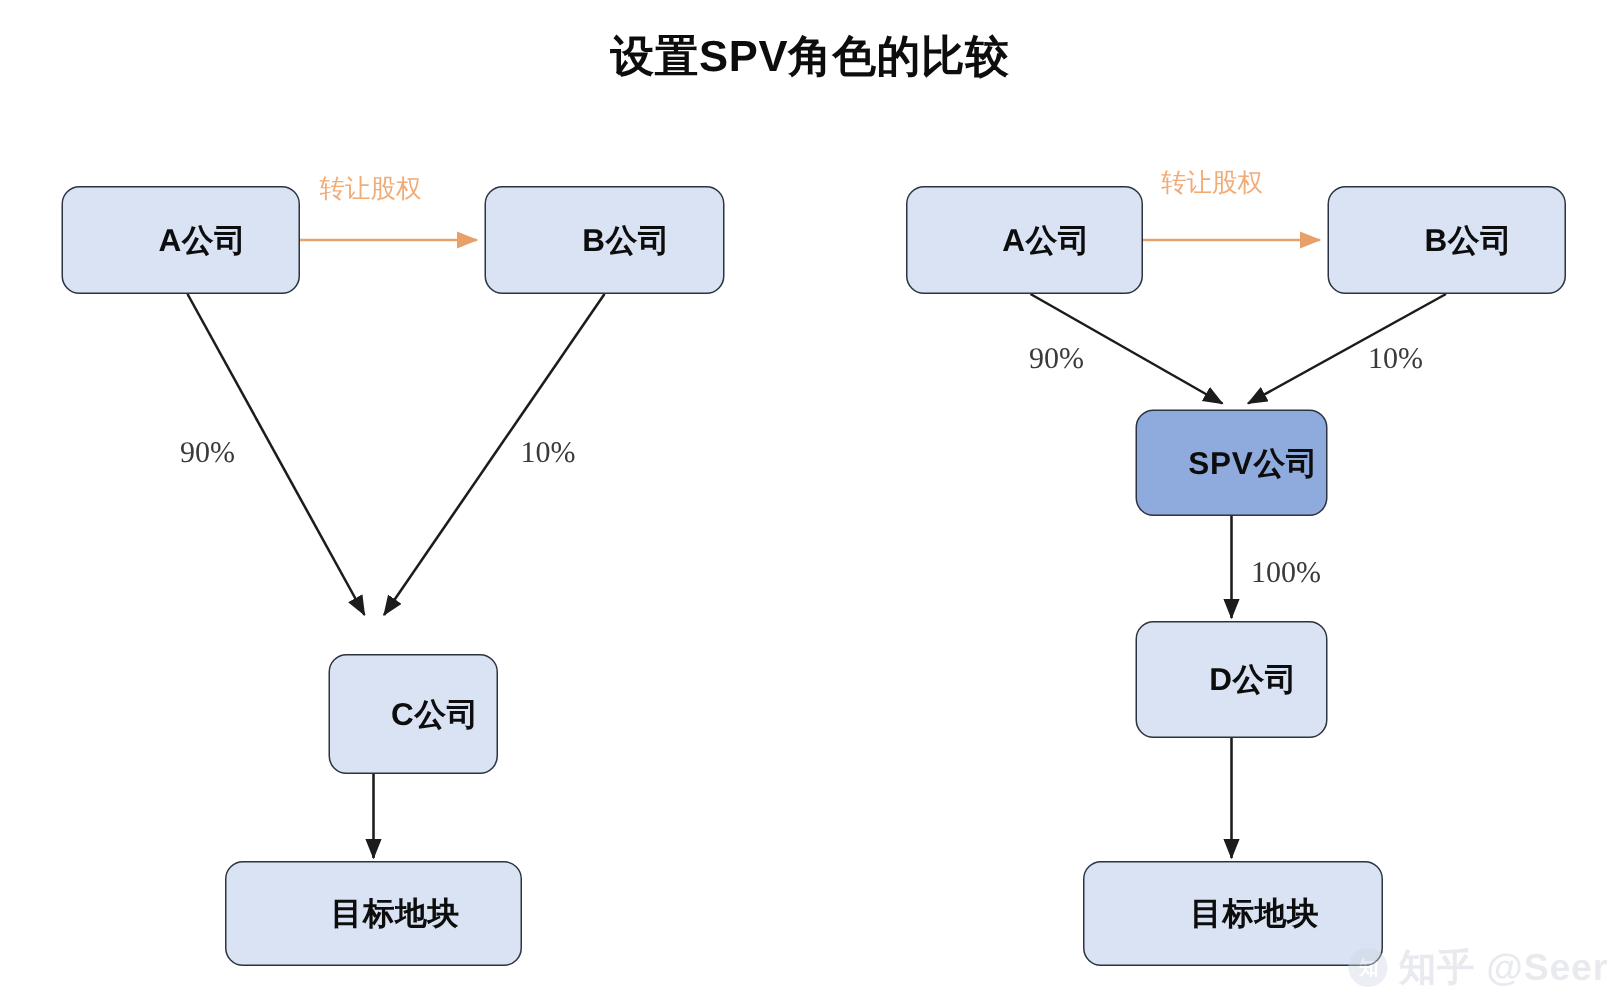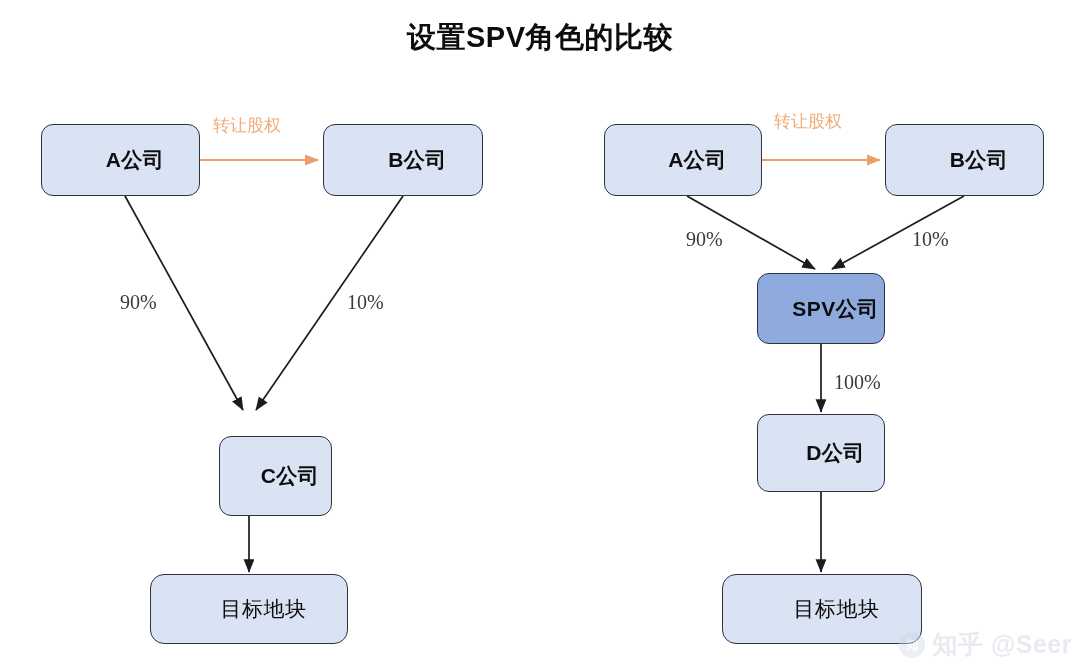--- a/index.html
+++ b/index.html
@@ -52,22 +52,21 @@
     color: #0d0d0d;
     font-family: "Liberation Sans", "DejaVu Sans", sans-serif;
     letter-spacing: 0.5px;
     padding-left: 29px;
   }
   .node.spv {
     background: #8faadc;
     font-weight: 600;
   }
   .node.plot {
-    font-weight: 400;
-    border-radius: 14px;
+    font-weight: 700;
   }
   .edge-label {
     position: absolute;
     font-family: "Liberation Serif", "DejaVu Serif", serif;
     font-size: 20px;
     color: #3a3a3a;
     white-space: nowrap;
   }
   .transfer-label {
     position: absolute;

